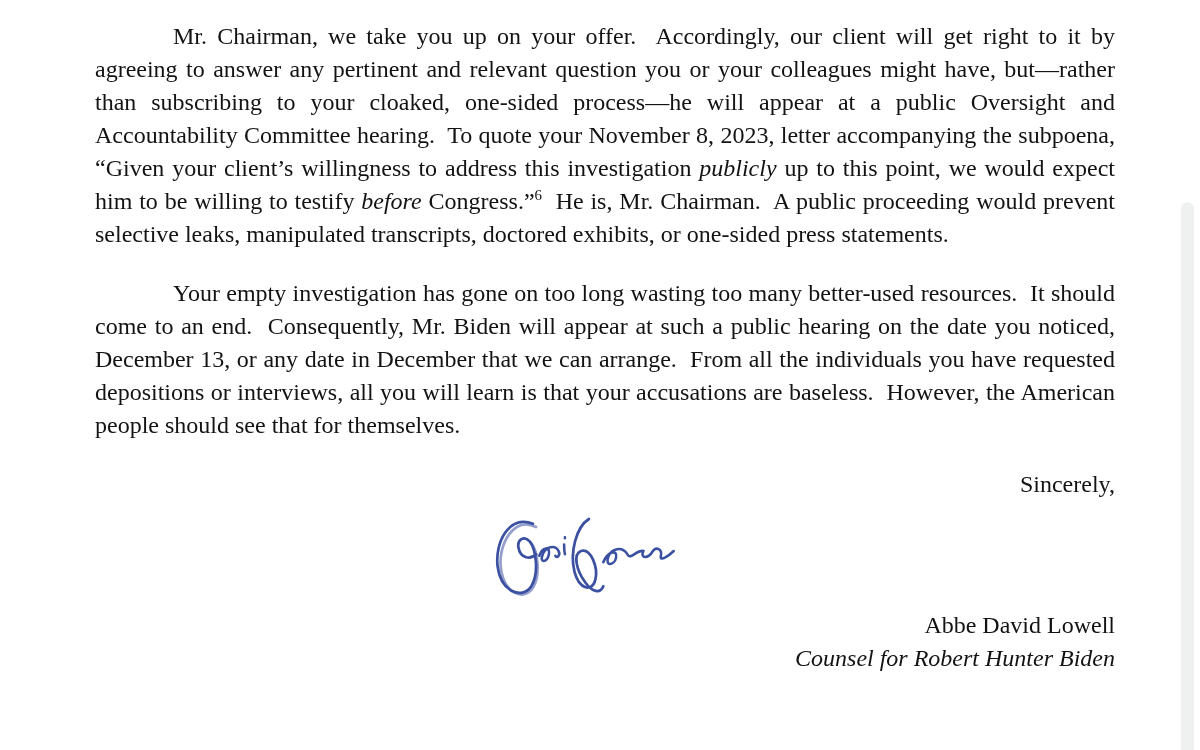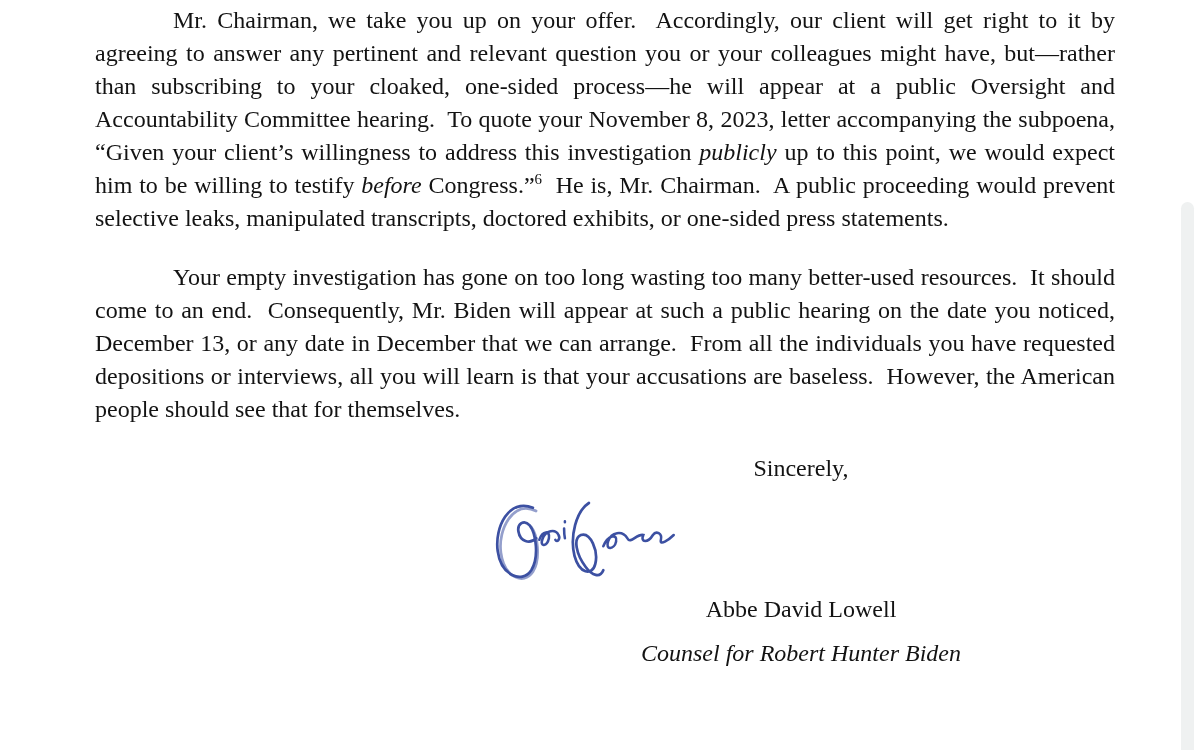--- a/index.html
+++ b/index.html
@@ -5,46 +5,46 @@
   html, body { margin: 0; padding: 0; }
   body {
     width: 1200px; height: 750px;
     background: #ffffff;
     overflow: hidden;
     position: relative;
     font-family: "Liberation Serif", "DejaVu Serif", serif;
   }
   .letter {
     position: absolute;
-    top: 4px; left: 95px;
+    top: 20px; left: 95px;
     width: 1020px;
     color: #131313;
     font-size: 24px;
     line-height: 33px;
     text-align: justify;
   }
   .letter p.body-para {
     margin: 0 0 26px 0;
     text-indent: 78px;
   }
   .it  { font-style: italic; }
   .sup { vertical-align: super; font-size: 0.62em; line-height: 0; }
   .closing-block {
     margin-left: 392px;
     margin-top: 14px;
-    text-align: center;
+    text-align: right;
   }
   .closing-salutation { margin: 0; }
   .signature-wrap {
     margin: 10px 0 2px -12px;
     width: 215px; height: 96px;
   }
   .signature-wrap svg { width: 100%; height: 100%; }
   .signatory-name  { margin: 0; }
-  .signatory-title { margin: 11px; font-style: italic; }
+  .signatory-title { margin: 0; font-style: italic; }
   .scrollbar-thumb {
     position: absolute;
     top: 202px;
     left: 1181px;
     width: 13px;
     height: 548px;
     border-radius: 7px 7px 0 0;
   }
 </style>
 </head>

